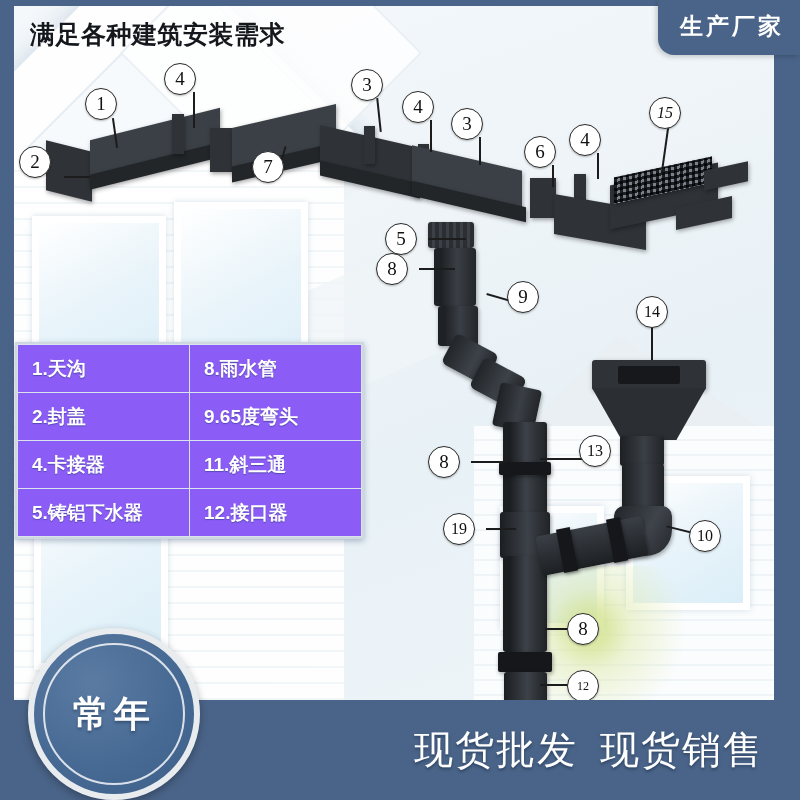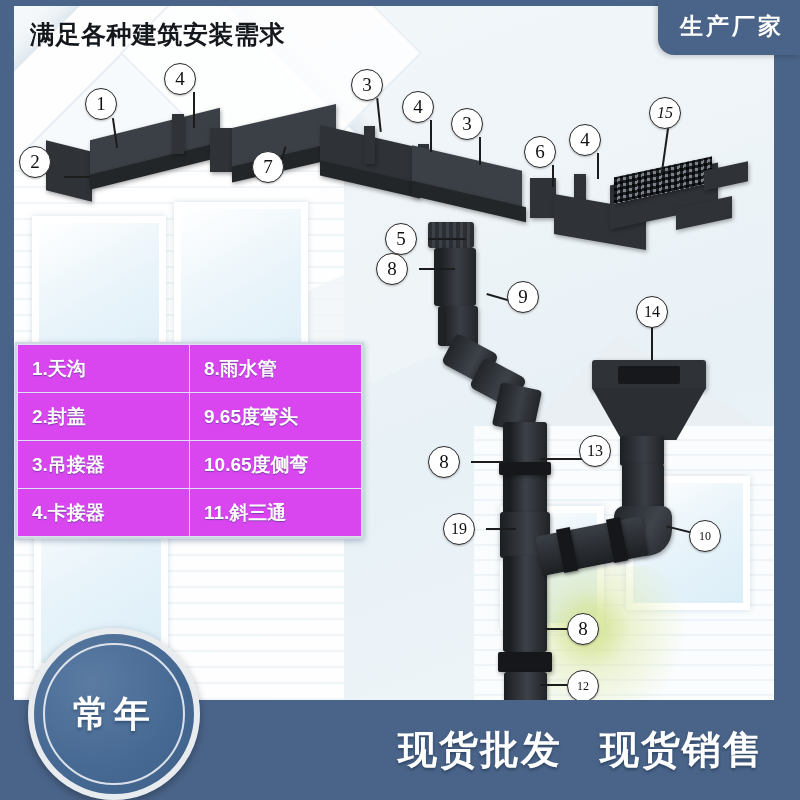--- a/index.html
+++ b/index.html
@@ -63,40 +63,40 @@
      color:#ffffff;font-size:23px;font-weight:bold;letter-spacing:3px;
      padding:11px 16px 13px 22px;border-bottom-left-radius:16px;
      box-shadow:-2px 2px 5px rgba(0,0,0,.18);}
 
   
   #legend{position:absolute;left:15px;top:342px;width:345px;z-index:35;
      border:2px solid #cfd8e0;background:#3f7fd0;
      box-shadow:0 2px 6px rgba(40,70,110,.35);}
   #legend table{border-collapse:collapse;width:100%;table-layout:fixed;}
   #legend td{height:47px;padding:0 16px 0 14px;vertical-align:middle;
-     background:#d946ef;color:#ffffff;font-size:19px;font-weight:bold;
+     background:#8b5cf6;color:#ffffff;font-size:19px;font-weight:bold;
      border:1px solid #d8e3ee;white-space:nowrap;
      text-shadow:0 1px 1px rgba(20,50,90,.45);}
 
   
   #seal{position:absolute;left:28px;top:628px;width:160px;height:160px;border-radius:50%;
      background:radial-gradient(circle at 36% 30%,#5b7ba2 0%,#476a94 55%,#3d5f88 100%);
      border:6px solid #e8ecef;z-index:60;box-shadow:0 3px 9px rgba(0,0,0,.3);
      display:flex;flex-direction:column;align-items:center;justify-content:center;}
   #seal .ring{position:absolute;left:9px;top:9px;right:9px;bottom:9px;border-radius:50%;
      border:2px solid rgba(255,255,255,.8);}
   #seal span{color:#ffffff;font-size:36px;font-weight:bold;line-height:1.06;letter-spacing:5px;
      text-shadow:0 2px 3px rgba(20,40,70,.45);}
 
   
   #banner{position:absolute;left:0;bottom:0;width:800px;height:100px;background:#4a6489;z-index:50;
      display:flex;align-items:center;justify-content:flex-end;padding-right:36px;box-sizing:border-box;}
-  #banner .bt{color:#ffffff;font-size:39px;font-weight:bold;letter-spacing:2px;
+  #banner .bt{color:#ffffff;font-size:39px;font-weight:normal;letter-spacing:2px;
      text-shadow:0 2px 3px rgba(15,35,60,.5);}
-  #banner .bt+.bt{margin-left:38px;}
+  #banner .bt+.bt{margin-left:22px;}
 </style>
 </head>
 <body>
 
 <div id="page">
 
   <div id="canvas">
 
     <div class="bg-shape gableA"></div>
     <div class="bg-shape gableB"></div>
@@ -211,21 +211,21 @@
         <div class="callout" style="left: 510px; top: 130px;">6</div>
         <div class="callout" style="left: 555px; top: 118px;">4</div>
         <div class="callout" style="left: 635px; top: 91px; font-size: 16px; font-style: italic;">15</div>
         <div class="callout" style="left: 371px; top: 217px;">5</div>
         <div class="callout" style="left: 362px; top: 247px;">8</div>
         <div class="callout" style="left: 493px; top: 275px;">9</div>
         <div class="callout" style="left: 612px; top: 290px; font-size: 16px; margin-left: 10px;">14</div>
         <div class="callout" style="left: 414px; top: 440px;">8</div>
         <div class="callout" style="left: 565px; top: 429px; font-size: 16px;">13</div>
         <div class="callout" style="left: 429px; top: 507px; font-size: 16px;">19</div>
-        <div class="callout" style="left: 675px; top: 514px; font-size: 12px;">10</div>
+        <div class="callout" style="left: 675px; top: 514px; font-size: 16px;">10</div>
         <div class="callout" style="left: 553px; top: 607px;">8</div>
         <div class="callout" style="left: 553px; top: 664px; font-size: 12px;">12</div>
       </div>
   </div>
 
   <div id="mfr">生产厂家</div>
 
   <div id="heading">满足各种建筑安装需求</div>
 
   <div id="legend">
@@ -233,26 +233,26 @@
       <tbody id="legend-body">
           <tr>
             <td>1.天沟</td>
             <td>8.雨水管</td>
           </tr>
           <tr>
             <td>2.封盖</td>
             <td>9.65度弯头</td>
           </tr>
           <tr>
-            <td>3.吊接器</td>
-            <td>10.65度侧弯</td>
-          </tr>
-          <tr>
             <td>4.卡接器</td>
             <td>11.斜三通</td>
+          </tr>
+          <tr>
+            <td>5.铸铝下水器</td>
+            <td>12.接口器</td>
           </tr>
         </tbody>
     </table>
   </div>
 
   <div id="seal">
     <div class="ring"></div>
     <span>常年</span>
   </div>
 

